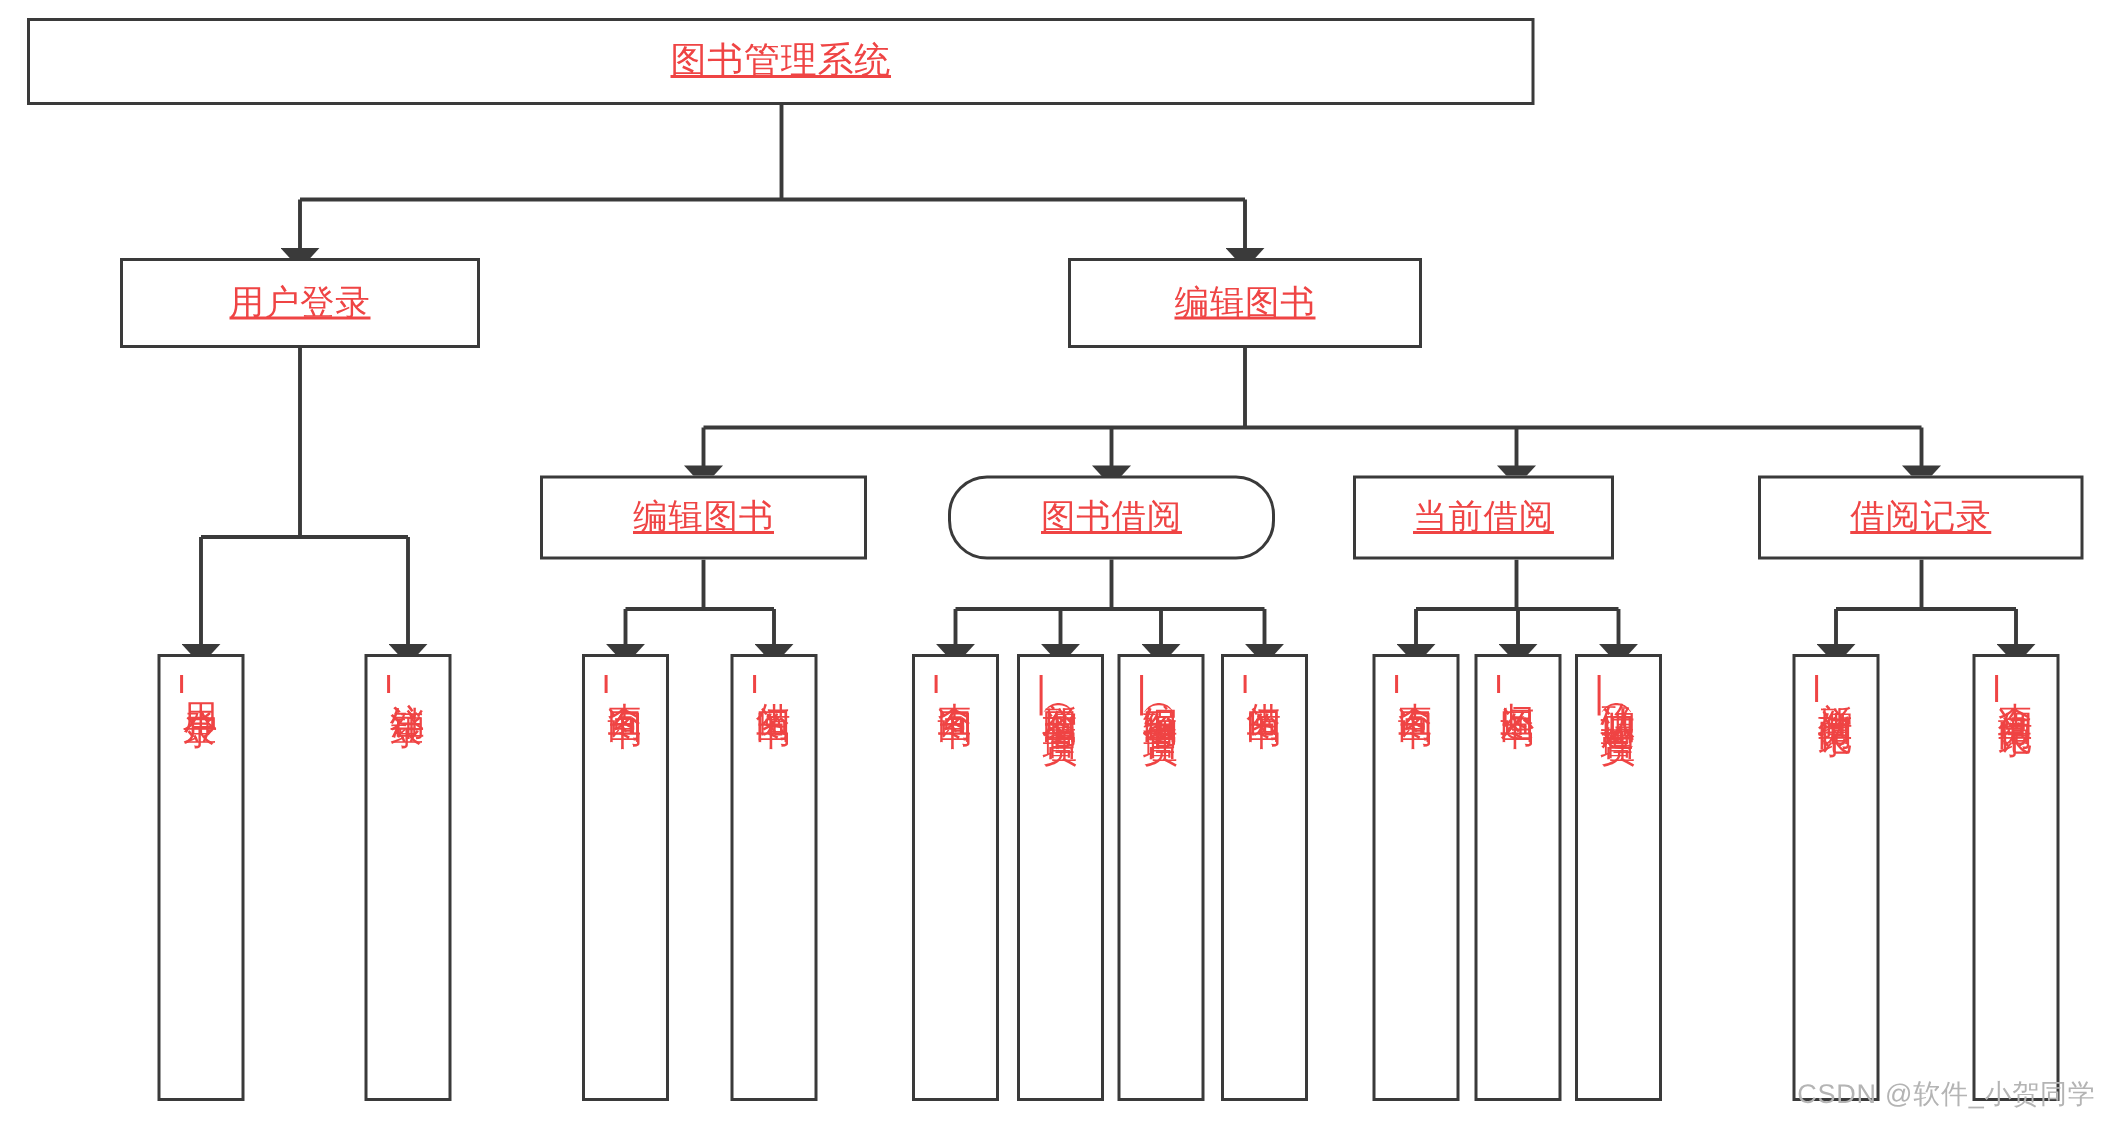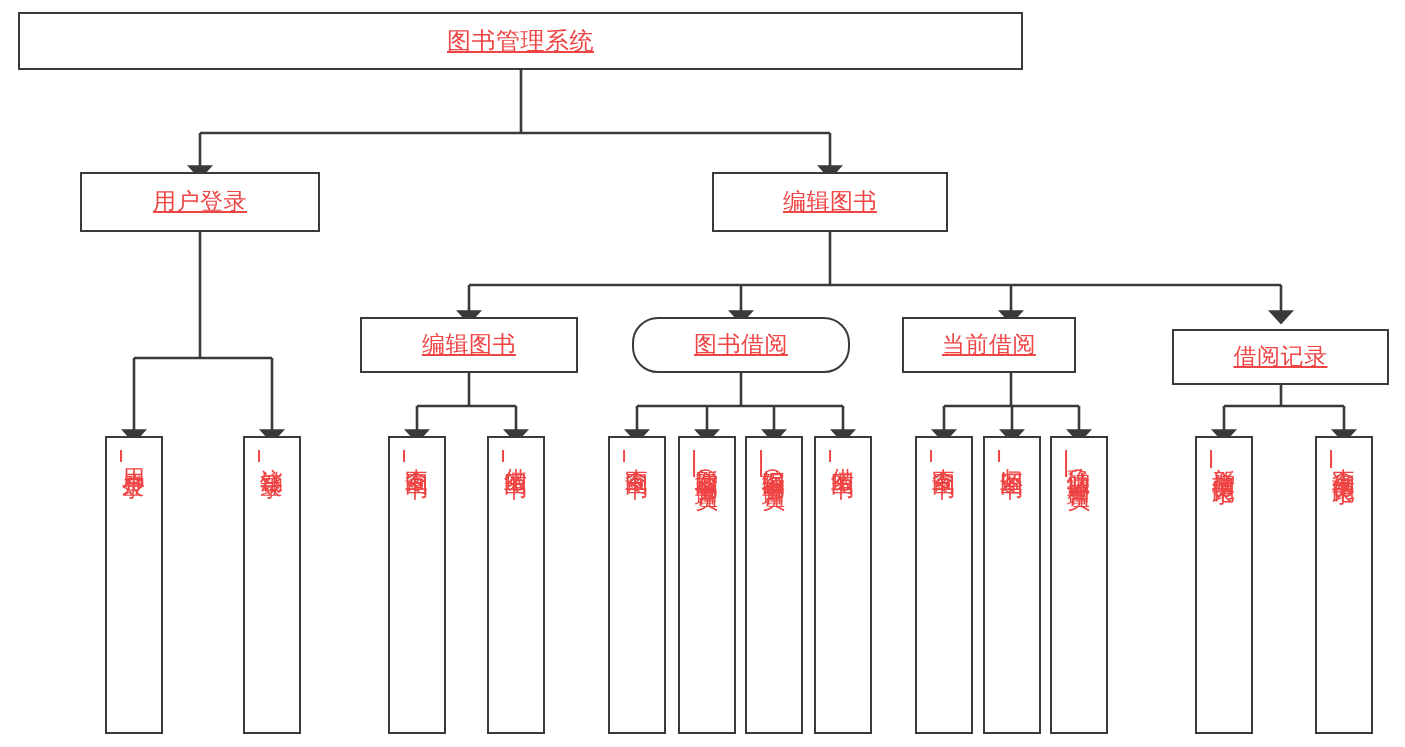--- a/index.html
+++ b/index.html
@@ -126,21 +126,21 @@
       </div>
       <div class="node horizontal" style="left: 360px; top: 317px; width: 218px; height: 56px;">
         <span class="node-label">编辑图书</span>
       </div>
       <div class="node horizontal" style="left: 632px; top: 317px; width: 218px; height: 56px; border-radius: 26px;">
         <span class="node-label">图书借阅</span>
       </div>
       <div class="node horizontal" style="left: 902px; top: 317px; width: 174px; height: 56px;">
         <span class="node-label">当前借阅</span>
       </div>
-      <div class="node horizontal" style="left: 1172px; top: 317px; width: 217px; height: 56px; margin-top: 12px;">
+      <div class="node horizontal" style="left: 1172px; top: 317px; width: 217px; height: 56px;">
         <span class="node-label">借阅记录</span>
       </div>
       <div class="node vertical" style="left: 105px; top: 436px; width: 58px; height: 298px;">
         <span class="node-label">用户登录</span>
       </div>
       <div class="node vertical" style="left: 243px; top: 436px; width: 58px; height: 298px;">
         <span class="node-label">注销登录</span>
       </div>
       <div class="node vertical" style="left: 388px; top: 436px; width: 58px; height: 298px;">
         <span class="node-label">查询图书</span>
@@ -169,13 +169,14 @@
       <div class="node vertical" style="left: 1050px; top: 436px; width: 58px; height: 298px;">
         <span class="node-label">确认归还（管理员）</span>
       </div>
       <div class="node vertical" style="left: 1195px; top: 436px; width: 58px; height: 298px;">
         <span class="node-label">新增借阅记录</span>
       </div>
       <div class="node vertical" style="left: 1315px; top: 436px; width: 58px; height: 298px;">
         <span class="node-label">查询借阅记录</span>
       </div>
     </div>
+  <div id="watermark">CSDN @软件_小贺同学</div>
 </div>
 
 </body></html>

